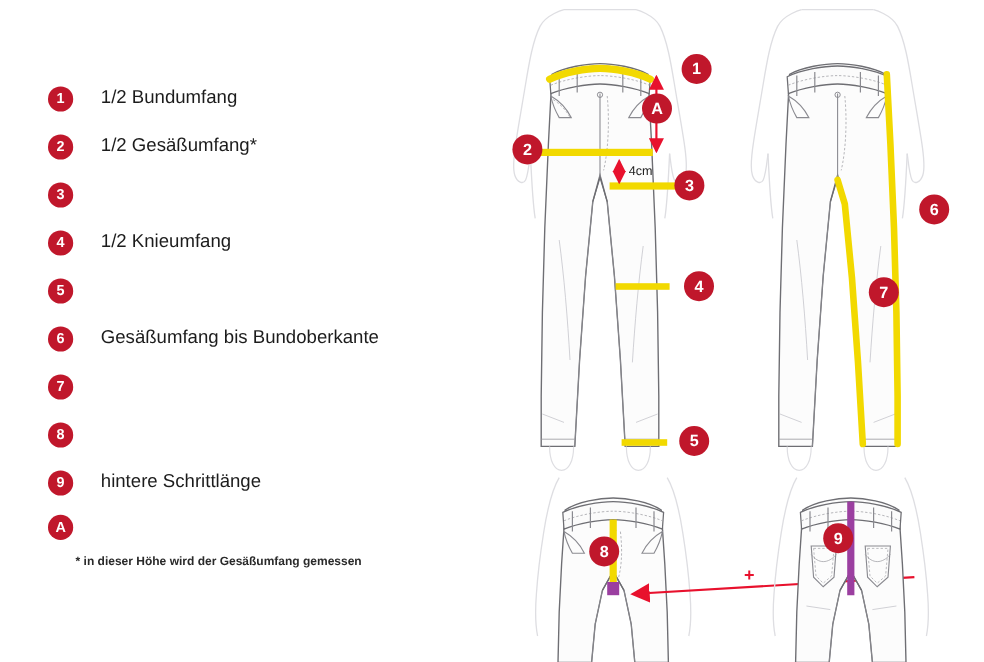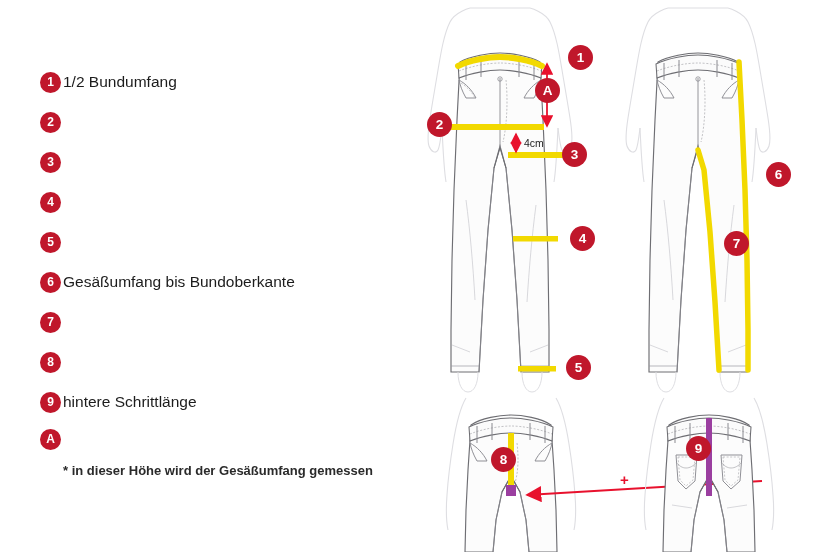--- a/index.html
+++ b/index.html
@@ -18,28 +18,28 @@
   .legend-row{position:relative;height:40px;display:flex;align-items:center;}
   .badge{
     width:21px;height:21px;border-radius:50%;
     background:#C0172B;color:#ffffff;
     font-size:12px;font-weight:bold;
     display:flex;align-items:center;justify-content:center;
     flex:0 0 auto;line-height:1;
     font-family:"Liberation Sans", sans-serif;
   }
   .legend-label{
-    margin-left:2px;
+    margin-left:23px;
     font-size:15.5px;color:#1c1c1c;
     white-space:nowrap;
   }
   .legend-row.row-a{height:34px;}
   .footnote{
     position:absolute;left:63px;top:463px;
-    font-size:13px;font-weight:bold;color:#2a2a2a;
+    font-size:10px;font-weight:bold;color:#2a2a2a;
     white-space:nowrap;
   }
 
   
   .fbadge{
     position:absolute;
     width:25px;height:25px;border-radius:50%;
     background:#C0172B;color:#fff;
     font-size:13.5px;font-weight:bold;
     display:flex;align-items:center;justify-content:center;
@@ -243,26 +243,28 @@
   </g>
 </svg>
 
 <div class="legend">
   <div class="legend-row">
     <span class="badge">1</span>
     <span class="legend-label">1/2 Bundumfang</span>
   </div>
   <div class="legend-row">
     <span class="badge">2</span>
+    <span class="legend-label">1/2 Gesäßumfang*</span>
   </div>
   <div class="legend-row">
     <span class="badge">3</span>
   </div>
   <div class="legend-row">
     <span class="badge">4</span>
+    <span class="legend-label">1/2 Knieumfang</span>
   </div>
   <div class="legend-row">
     <span class="badge">5</span>
   </div>
   <div class="legend-row">
     <span class="badge">6</span>
     <span class="legend-label">Gesäßumfang bis Bundoberkante</span>
   </div>
   <div class="legend-row">
     <span class="badge">7</span>

